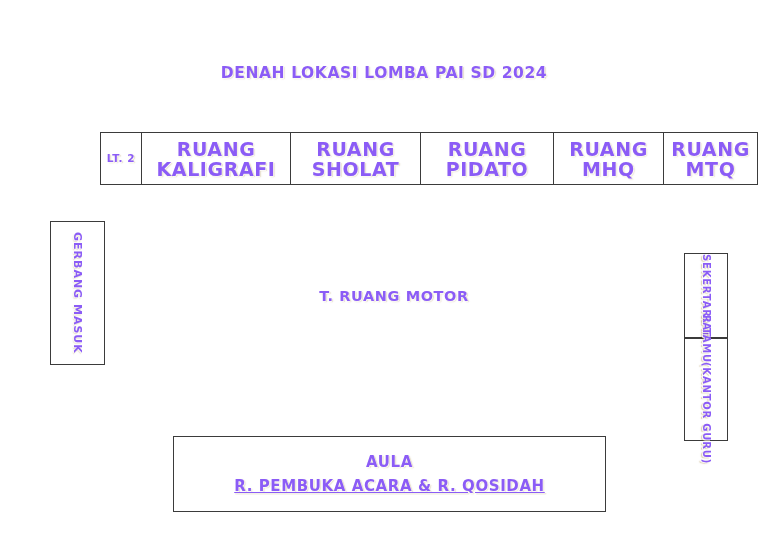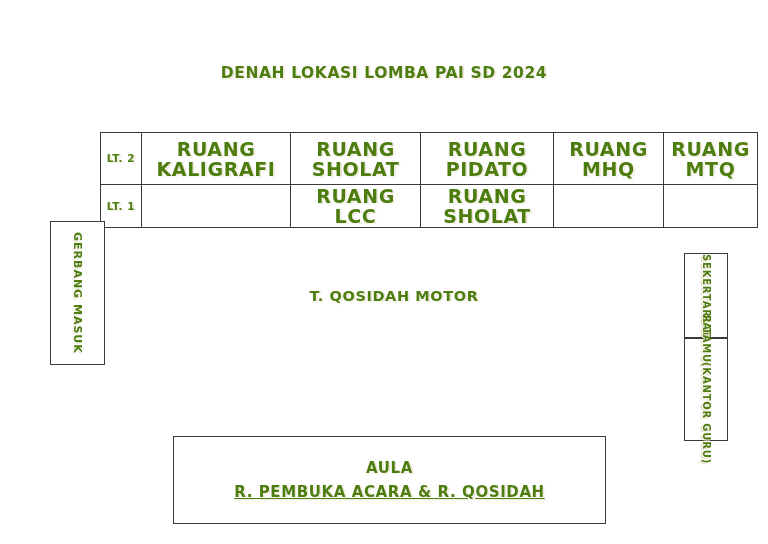--- a/index.html
+++ b/index.html
@@ -10,21 +10,21 @@
   body {
     width: 768px;
     height: 544px;
     position: relative;
     overflow: hidden;
     font-family: "DejaVu Sans", "Liberation Sans", sans-serif;
     -webkit-font-smoothing: antialiased;
   }
 
   .gold {
-    color: #4d7c0f;
+    color: #8b5cf6;
     font-weight: bold;
     letter-spacing: 0.6px;
     text-shadow: 0.8px 0.8px 0 rgba(255,255,255,0.85),
                  1.2px 1.2px 1.2px rgba(140,100,10,0.35);
   }
 
   
   #page-title {
     position: absolute;
     left: 0;
@@ -135,21 +135,21 @@
     font-size: 10px;
     letter-spacing: 0.8px;
     line-height: 13px;
   }
 
   
   #hall-box {
     left: 173px;
     top: 436px;
     width: 433px;
-    height: 88px;
+    height: 76px;
     flex-direction: column;
     gap: 6px;
   }
   #hall-box .hall-line-1 { font-size: 15px; }
   #hall-box .hall-line-2 { font-size: 15px; text-decoration: underline; }
 </style>
 </head>
 <body>
 
 <div id="page-title" class="gold">DENAH LOKASI LOMBA PAI SD 2024</div>
@@ -172,51 +172,28 @@
       </td>
       <td class="room-cell c-mhq">
         <span class="room-line gold">RUANG</span>
         <span class="room-line gold">MHQ</span>
       </td>
       <td class="room-cell c-mtq">
         <span class="room-line gold">RUANG</span>
         <span class="room-line gold">MTQ</span>
       </td>
     </tr>
-    <tr class="row-lt1">
-      <td class="floor-cell gold">LT. 1</td>
-      <td class="room-cell c-kaligrafi">
-        <span class="room-line gold"></span>
-        <span class="room-line gold"></span>
-      </td>
-      <td class="room-cell c-adzan">
-        <span class="room-line gold">RUANG</span>
-        <span class="room-line gold">LCC</span>
-      </td>
-      <td class="room-cell c-pidato">
-        <span class="room-line gold">RUANG</span>
-        <span class="room-line gold">SHOLAT</span>
-      </td>
-      <td class="room-cell c-mhq">
-        <span class="room-line gold"></span>
-        <span class="room-line gold"></span>
-      </td>
-      <td class="room-cell c-mtq">
-        <span class="room-line gold"></span>
-        <span class="room-line gold"></span>
-      </td>
-    </tr>
   </tbody>
 </table>
 
 <div class="box" id="gate-box">
   <span class="vtext gold">GERBANG MASUK</span>
 </div>
 
-<div id="parking-label" class="gold">T. QOSIDAH MOTOR</div>
+<div id="parking-label" class="gold">T. RUANG MOTOR</div>
 
 <div class="box" id="secretariat-box">
   <span class="vwrap">
     <span class="vline gold">SEKERTARIAT</span>
   </span>
 </div>
 
 <div class="box" id="guestroom-box">
   <span class="vwrap">
     <span class="vline gold">R TAMU</span>

